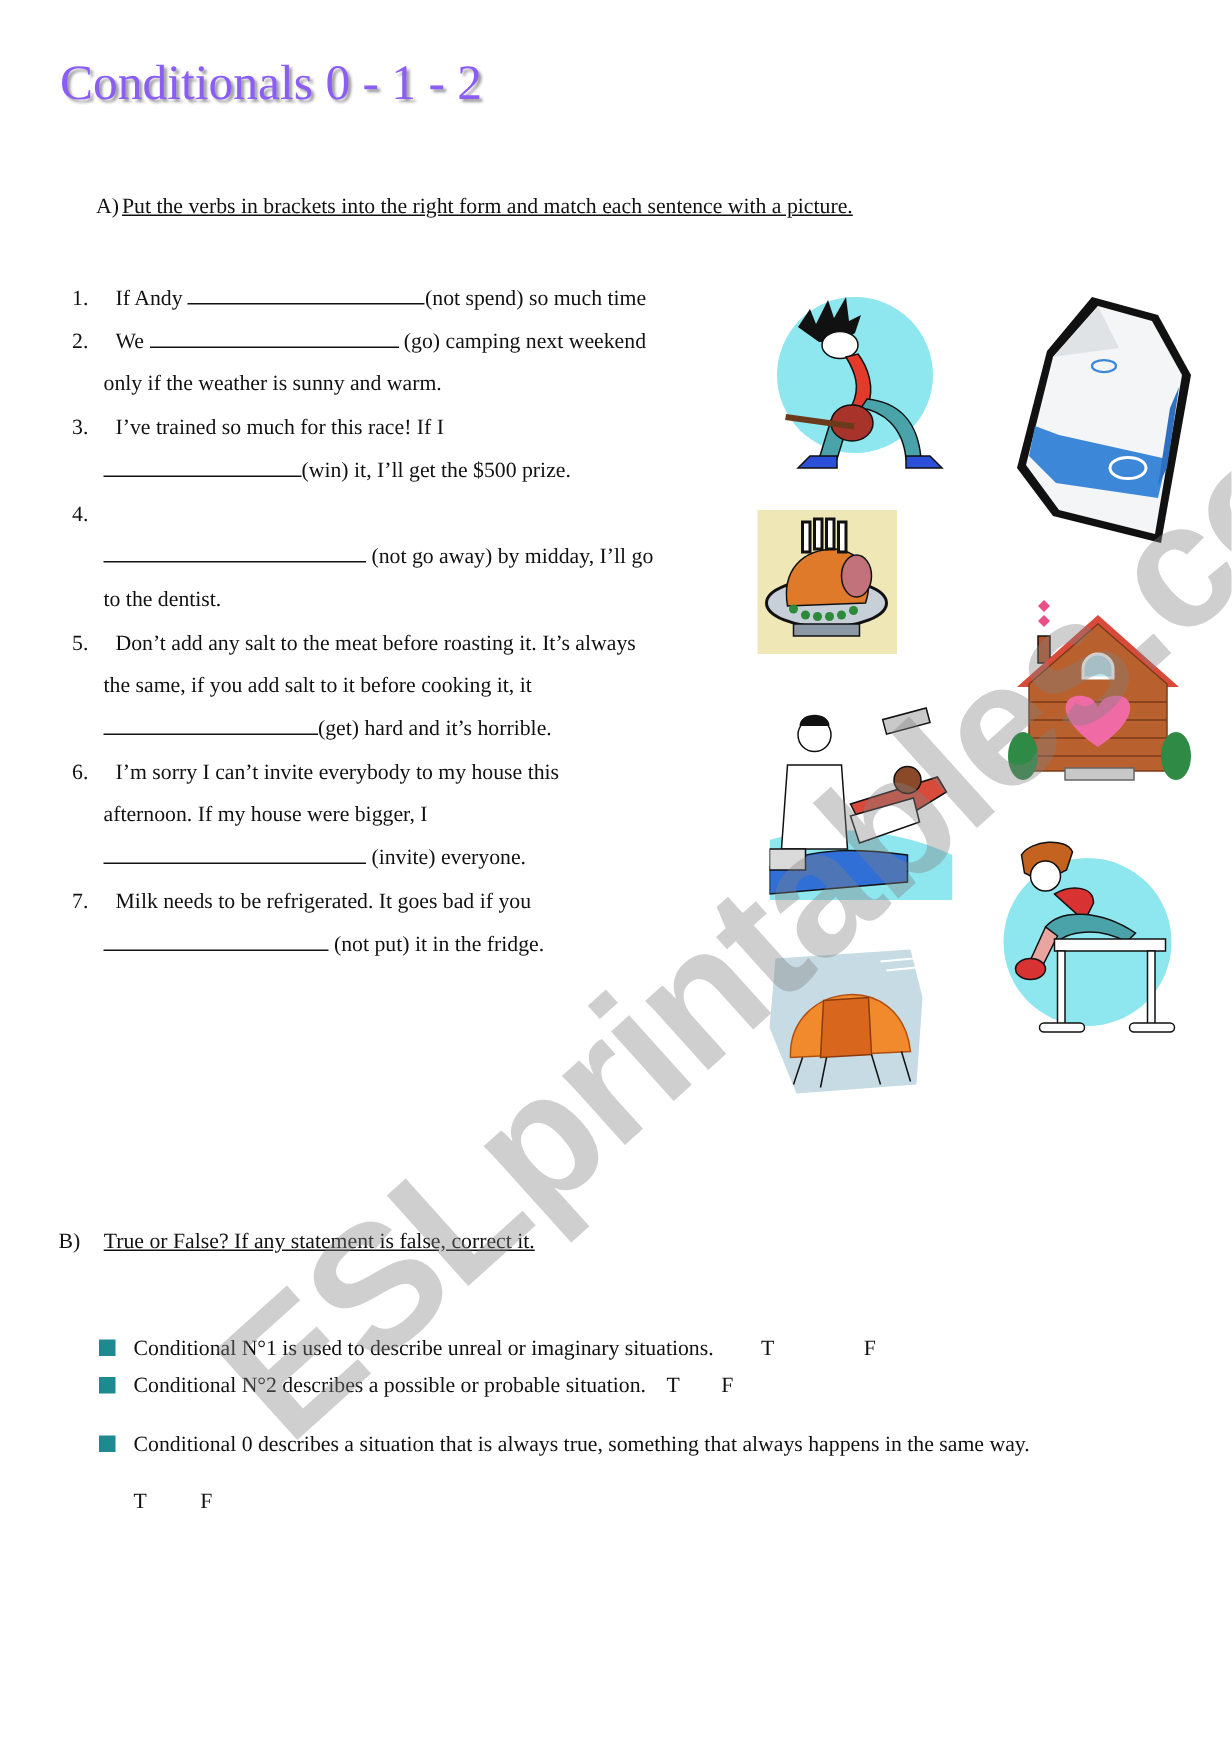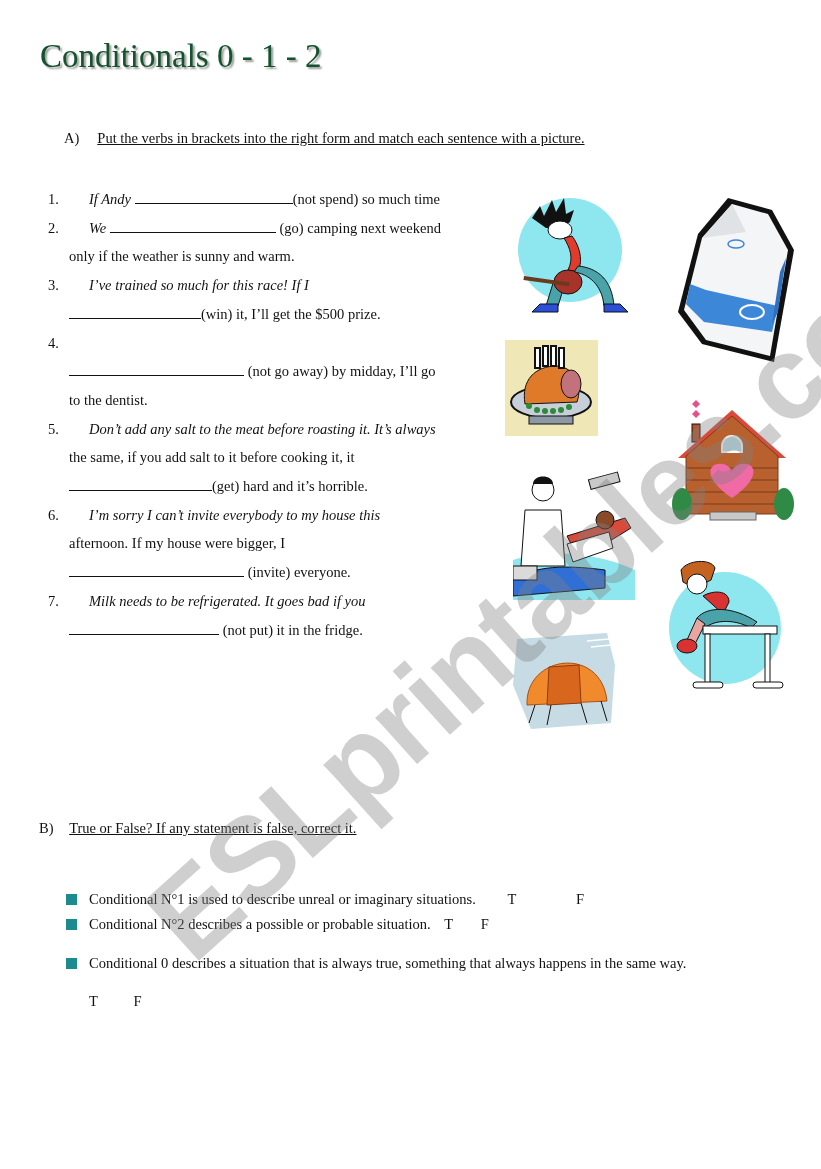--- a/index.html
+++ b/index.html
@@ -1,29 +1,29 @@
 <!DOCTYPE html>
 <html><head>
   <meta charset="utf-8">
   <style>
     html, body { margin: 0; padding: 0; background: #ffffff; }
     body { width: 821px; height: 1169px; position: relative; overflow: hidden;
            font-family: "Liberation Serif", "DejaVu Serif", serif; color: #111; }
 
     .title { position: absolute; left: 40px; top: 38px; font-size: 33px; font-weight: normal;
-             color: #14532d; text-shadow: 2px 2px 2px #9a9a9a; letter-spacing: 0px; margin: 0; }
+             color: #8b5cf6; text-shadow: 2px 2px 2px #9a9a9a; letter-spacing: 0px; margin: 0; }
 
     .instr-a { position: absolute; left: 64px; top: 130px; font-size: 14.5px; }
-    .instr-a .u { text-decoration: underline; margin-left: 18px; }
+    .instr-a .u { text-decoration: underline; margin-left: 2px; }
 
     .items { position: absolute; left: 48px; top: 185px; width: 430px; font-size: 14.5px; }
     .item { position: relative; padding-left: 21px; line-height: 28.7px; }
     .item .num { position: absolute; left: 0; top: 0; }
     .blank { display: inline-block; border-bottom: 1px solid #111; height: 1px; vertical-align: baseline; }
-    .first-word { margin-left: 20px; font-style: italic; }
+    .first-word { margin-left: 8px; }
 
     .pic { position: absolute; }
 
     .instr-b { position: absolute; left: 39px; top: 820px; font-size: 14.5px; }
     .instr-b .u { text-decoration: underline; margin-left: 12px; }
 
     .tf-list { position: absolute; left: 66px; top: 877px; width: 740px; font-size: 14.5px; }
     .tf-item { position: absolute; left: 0; white-space: nowrap; }
     .tf-bullet { display: inline-block; width: 11px; height: 11px; background: #1c8a8e;
                  margin-right: 12px; vertical-align: -1px; }

